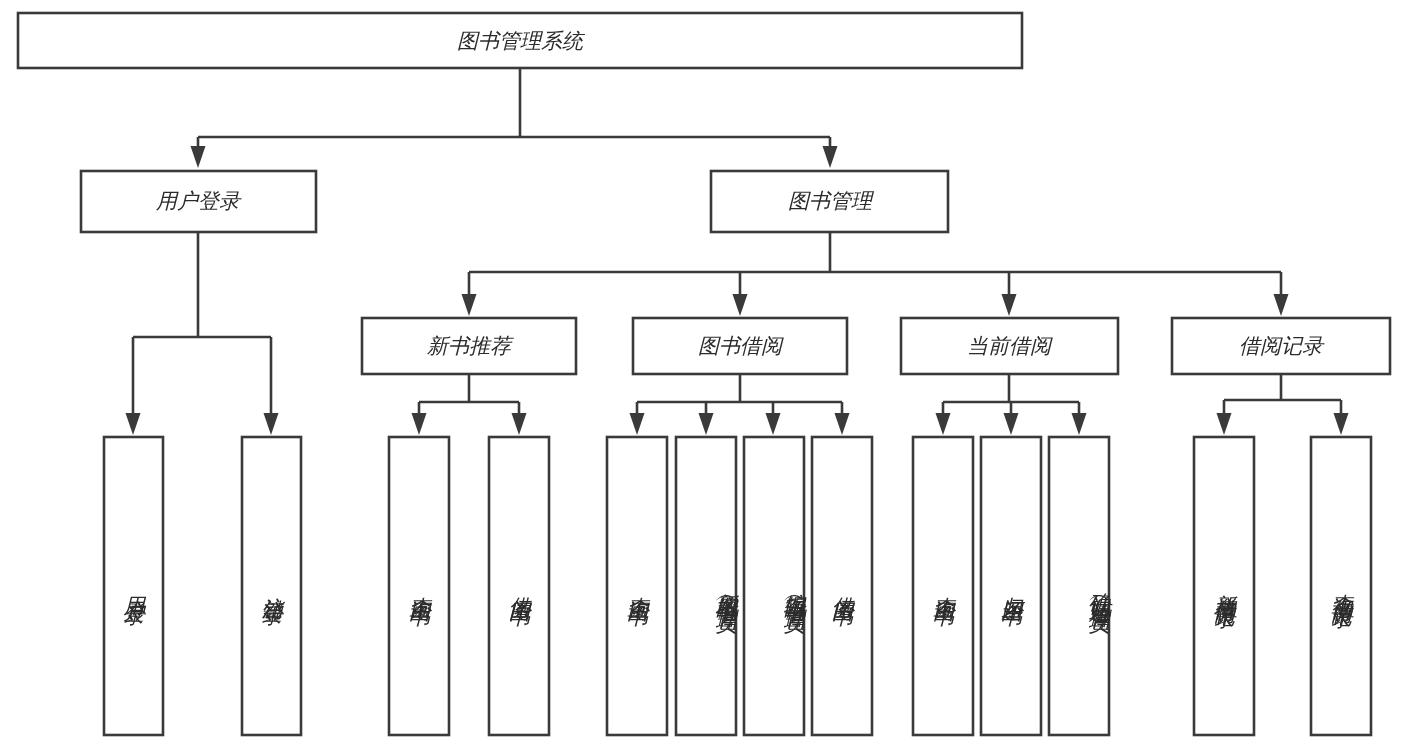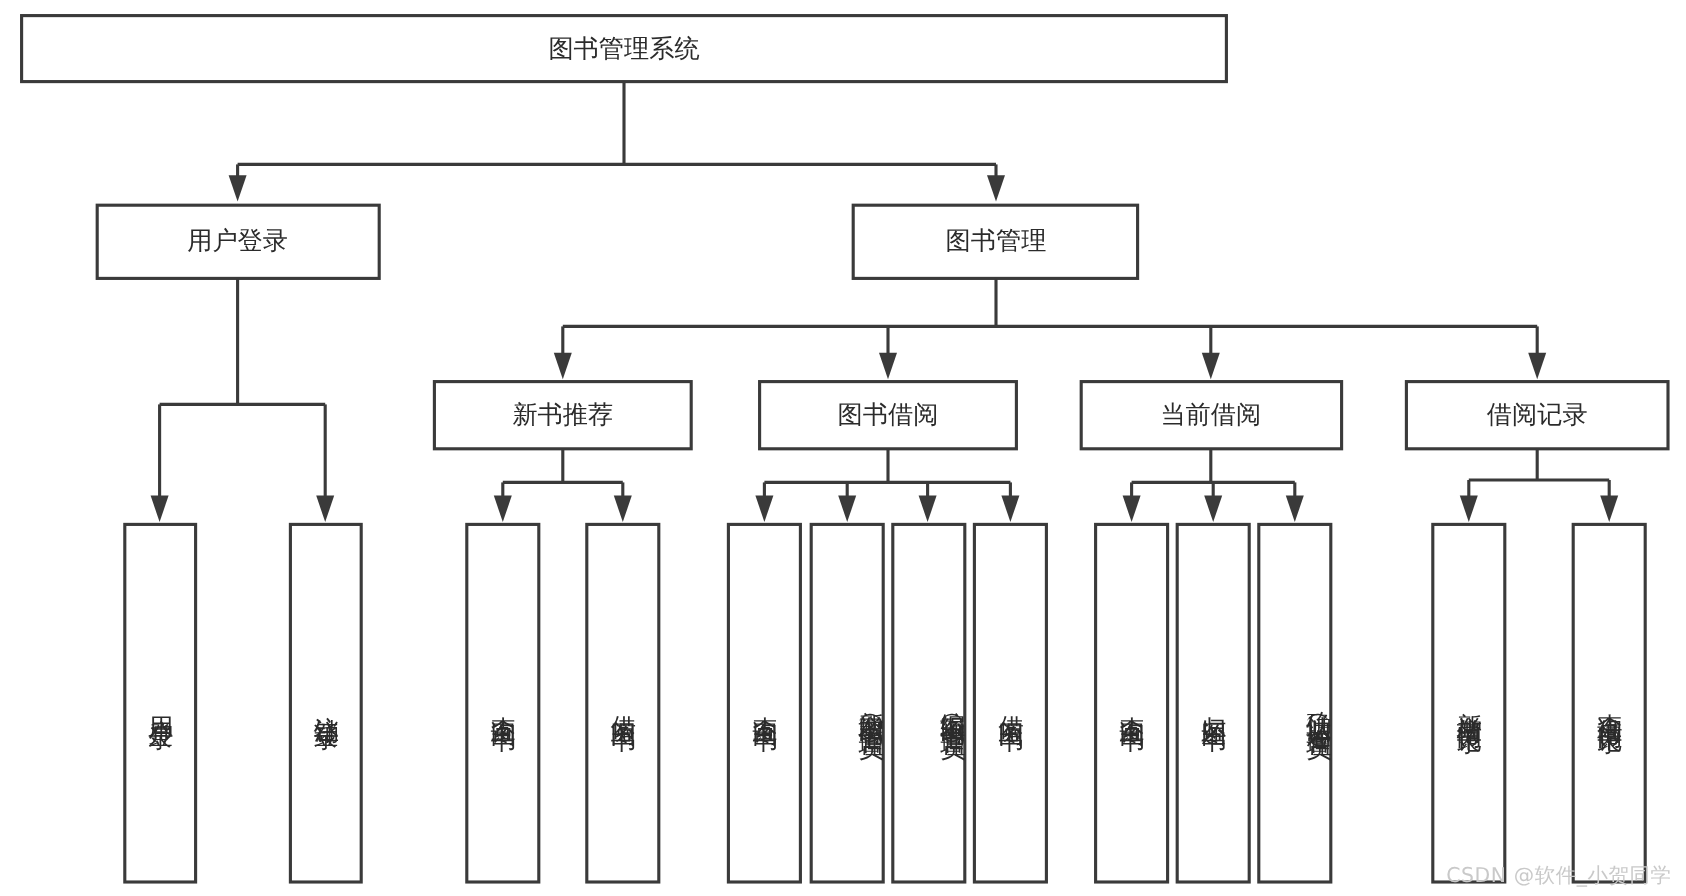--- a/index.html
+++ b/index.html
@@ -11,20 +11,21 @@
     width: 1405px;
     height: 747px;
     font-family: "DejaVu Sans", "Liberation Sans", sans-serif;
     overflow: hidden;
     position: relative;
   }
   #diagram-root {
     position: relative;
     width: 1405px;
     height: 747px;
+    font-style: italic;
   }
   svg.diagram-canvas {
     position: absolute;
     left: 0;
     top: 0;
     width: 1405px;
     height: 747px;
     display: block;
   }
   .node-box {
@@ -235,15 +236,14 @@
   <div class="leaf-label" style="left:744px; top:437px; width:60px; height:298px; align-items:flex-start; padding-top:6px; box-sizing:border-box;">编辑图书（管理员）</div>
   <div class="leaf-label" style="left:812px; top:437px; width:60px; height:298px;">借阅图书</div>
 
   <div class="leaf-label" style="left:913px; top:437px; width:60px; height:298px;">查询图书</div>
   <div class="leaf-label" style="left:981px; top:437px; width:60px; height:298px;">归还图书</div>
   <div class="leaf-label" style="left:1049px; top:437px; width:60px; height:298px; align-items:flex-start; padding-top:6px; box-sizing:border-box;">确认归还（管理员）</div>
 
   <div class="leaf-label" style="left:1194px; top:437px; width:60px; height:298px;">新增借阅记录</div>
   <div class="leaf-label" style="left:1311px; top:437px; width:60px; height:298px;">查询借阅记录</div>
 
-  <div class="watermark">CSDN @软件_小贺同学</div>
 
 </div>
 
 </body></html>

